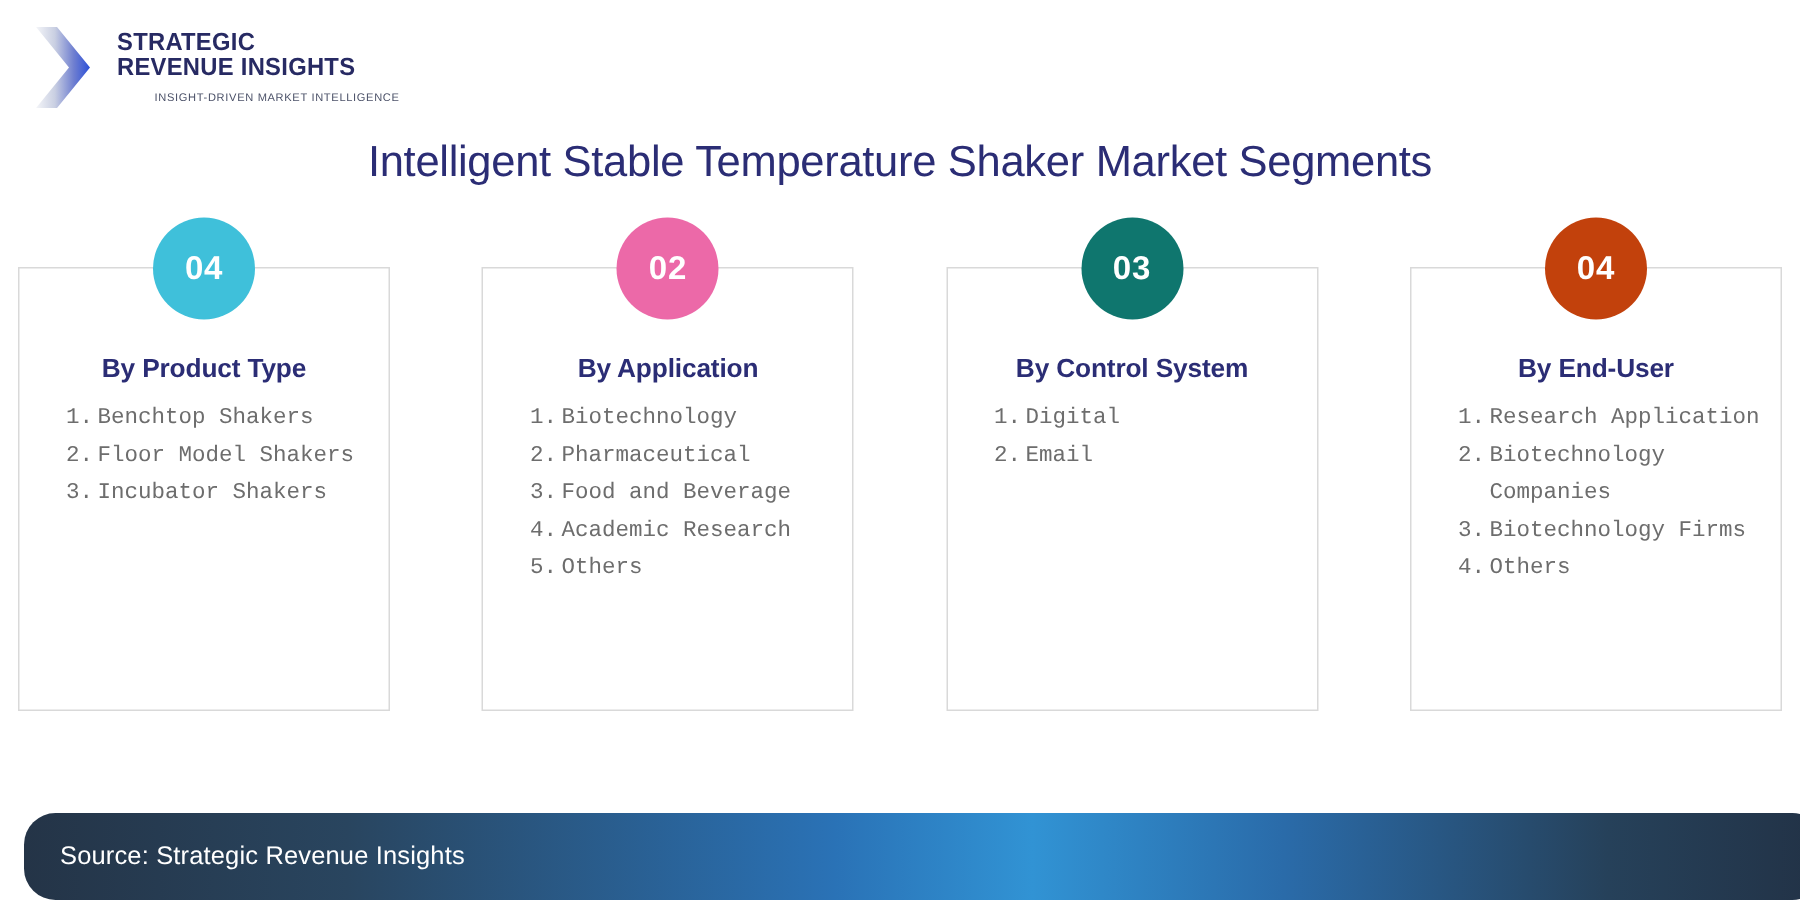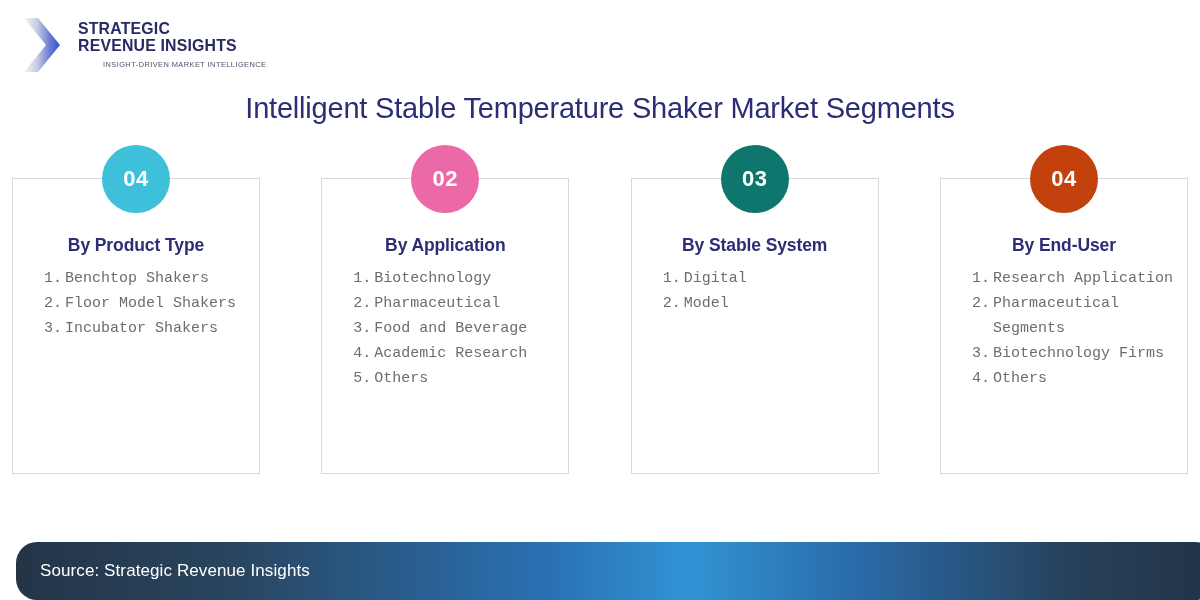--- a/index.html
+++ b/index.html
@@ -243,36 +243,36 @@
         <li>Academic Research</li>
         <li>Others</li>
       </ul>
     </div>
   </div>
 
   <div class="card-wrap">
     <div class="card"></div>
     <div class="badge" style="background:#0f766e">03</div>
     <div class="card-inner">
-      <div class="card-heading">By Stable System</div>
+      <div class="card-heading">By Control System</div>
       <ul class="card-list">
         <li>Digital</li>
-        <li>Model</li>
+        <li>Email</li>
       </ul>
     </div>
   </div>
 
   <div class="card-wrap">
     <div class="card"></div>
     <div class="badge" style="background:#c2410c">04</div>
     <div class="card-inner">
       <div class="card-heading">By End-User</div>
       <ul class="card-list">
         <li>Research Application</li>
-        <li>Pharmaceutical Segments</li>
+        <li>Biotechnology Companies</li>
         <li>Biotechnology Firms</li>
         <li>Others</li>
       </ul>
     </div>
   </div>
 
 </div>
 
 <div class="footer">
   <div class="footer-text">Source: Strategic Revenue Insights</div>

